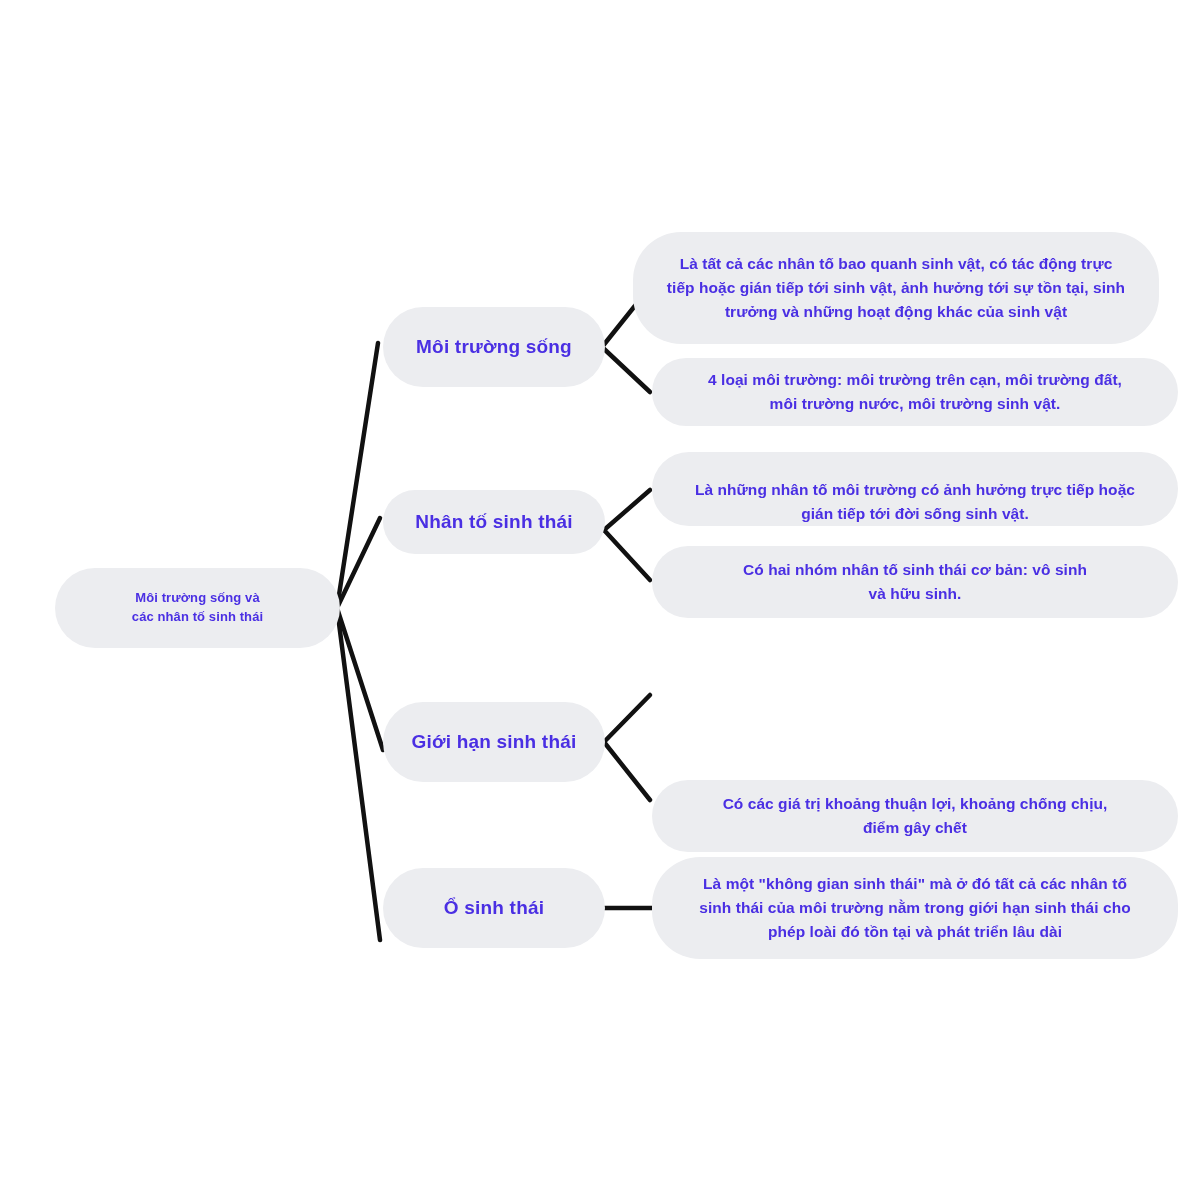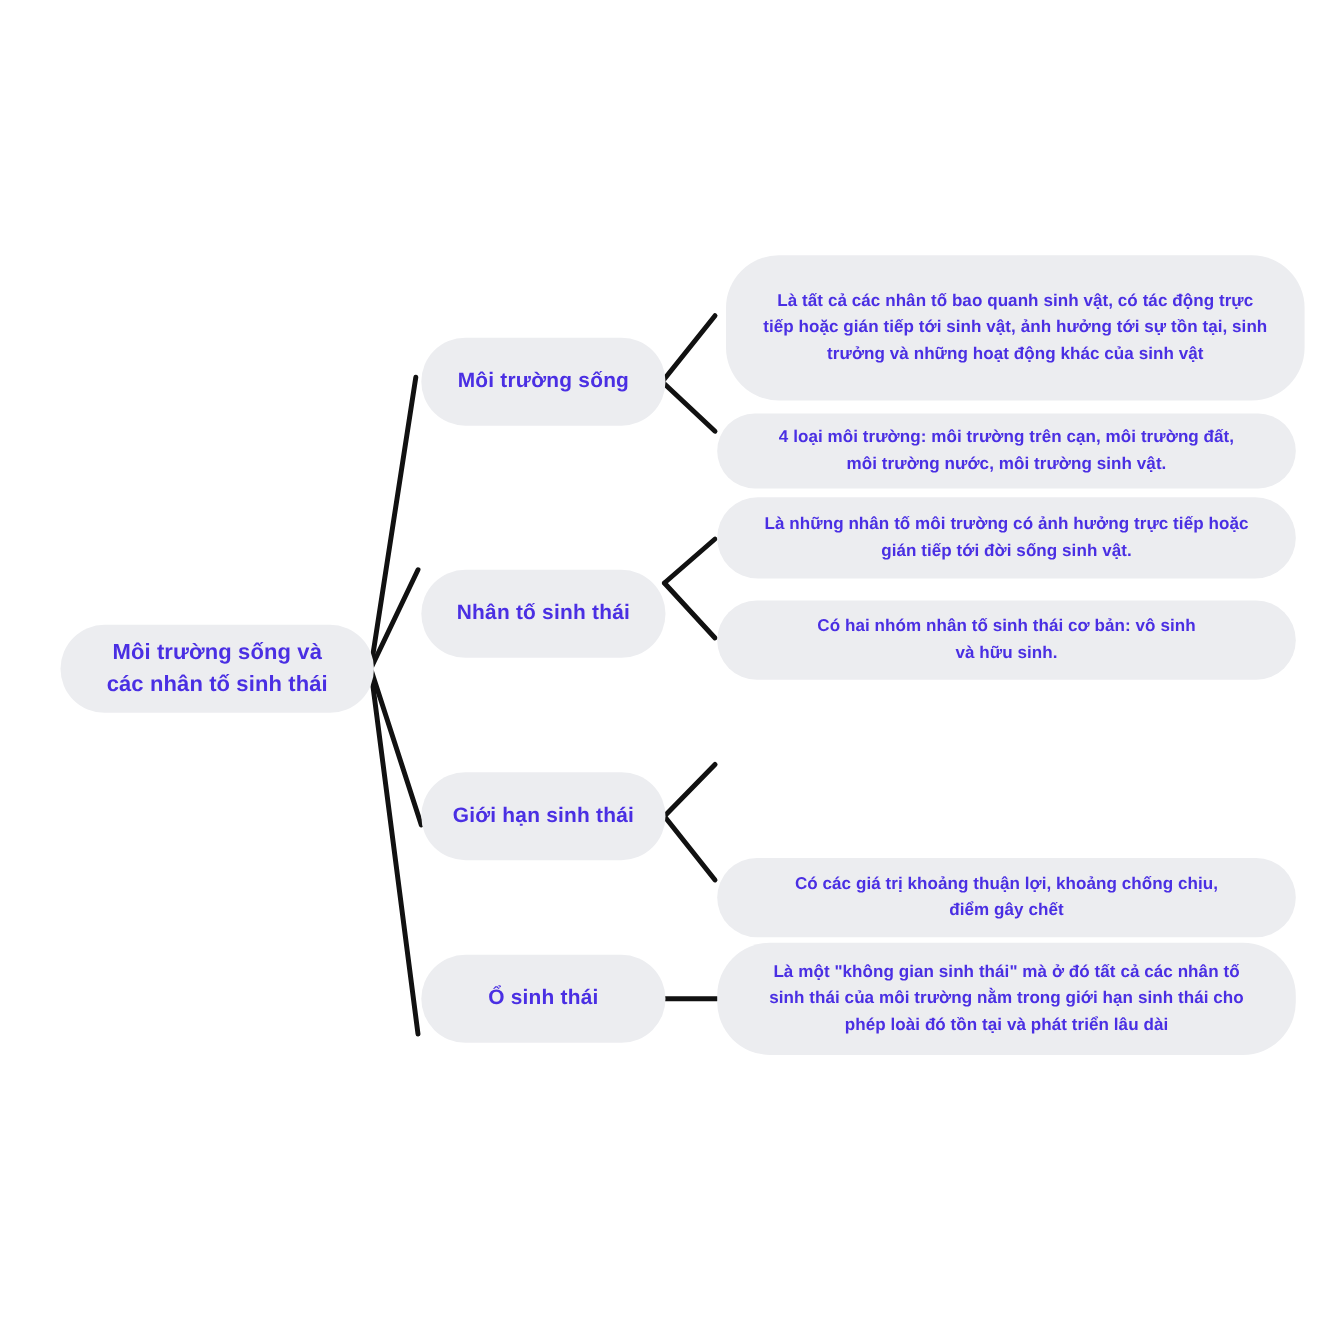--- a/index.html
+++ b/index.html
@@ -39,21 +39,21 @@
     color: #4a2fe3;
   }
   .node-text {
     display: block;
     width: 100%;
     padding: 0 18px;
     box-sizing: border-box;
     white-space: pre-line;
   }
   .root-node {
-    font-size: 20px;
+    font-size: 13px;
     font-weight: bold;
     line-height: 1.45;
     letter-spacing: 0.1px;
   }
   .branch-node {
     font-size: 19px;
     font-weight: bold;
     line-height: 1.3;
     letter-spacing: 0.2px;
   }
@@ -89,34 +89,34 @@
   </svg>
 
   <div class="node root-node" style="left:55px; top:568px; width:285px; height:80px;">
     <span class="node-text">Môi trường sống và
 các nhân tố sinh thái</span>
   </div>
 
   <div class="node branch-node" style="left:383px; top:307px; width:222px; height:80px;">
     <span class="node-text">Môi trường sống</span>
   </div>
-  <div class="node leaf-node" style="left:660px; top:232px; width:526px; height:132px;">
+  <div class="node leaf-node" style="left:633px; top:232px; width:526px; height:112px;">
     <span class="node-text">Là tất cả các nhân tố bao quanh sinh vật, có tác động trực
 tiếp hoặc gián tiếp tới sinh vật, ảnh hưởng tới sự tồn tại, sinh
 trưởng và những hoạt động khác của sinh vật</span>
   </div>
-  <div class="node leaf-node" style="left:652px; top:376px; width:526px; height:68px;">
+  <div class="node leaf-node" style="left:652px; top:358px; width:526px; height:68px;">
     <span class="node-text">4 loại môi trường: môi trường trên cạn, môi trường đất,
 môi trường nước, môi trường sinh vật.</span>
   </div>
 
-  <div class="node branch-node" style="left:383px; top:490px; width:222px; height:80px;margin-top:28px;">
+  <div class="node branch-node" style="left:383px; top:490px; width:222px; height:64px;">
     <span class="node-text">Nhân tố sinh thái</span>
   </div>
-  <div class="node leaf-node" style="left:652px; top:452px; width:526px; height:74px;">
+  <div class="node leaf-node" style="left:652px; top:452px; width:526px; height:74px;align-items:flex-end;">
     <span class="node-text">Là những nhân tố môi trường có ảnh hưởng trực tiếp hoặc
 gián tiếp tới đời sống sinh vật.</span>
   </div>
   <div class="node leaf-node" style="left:652px; top:546px; width:526px; height:72px;text-align:center;">
     <span class="node-text">Có hai nhóm nhân tố sinh thái cơ bản: vô sinh
 và hữu sinh.</span>
   </div>
 
   <div class="node branch-node" style="left:383px; top:702px; width:222px; height:80px;">
     <span class="node-text">Giới hạn sinh thái</span>

